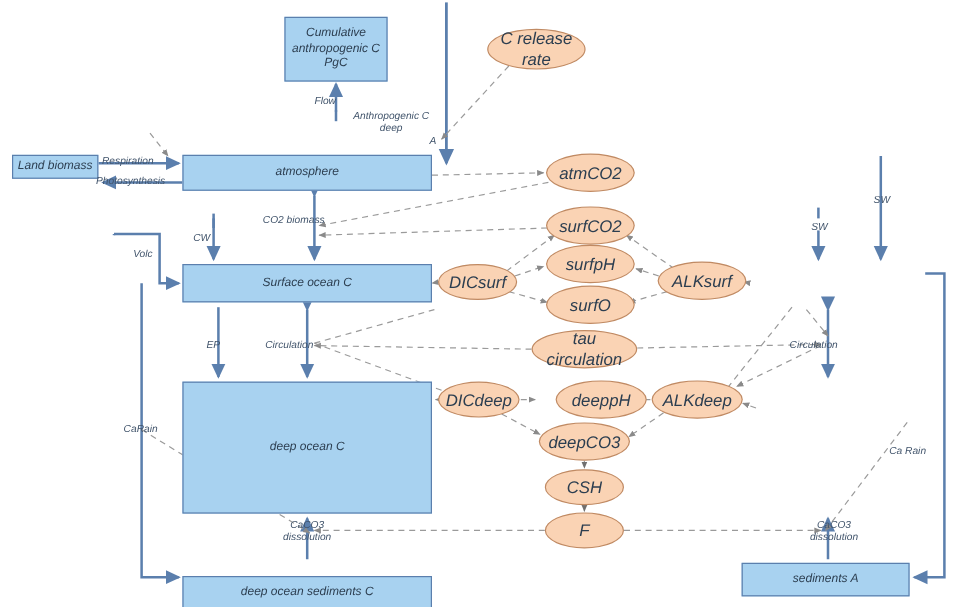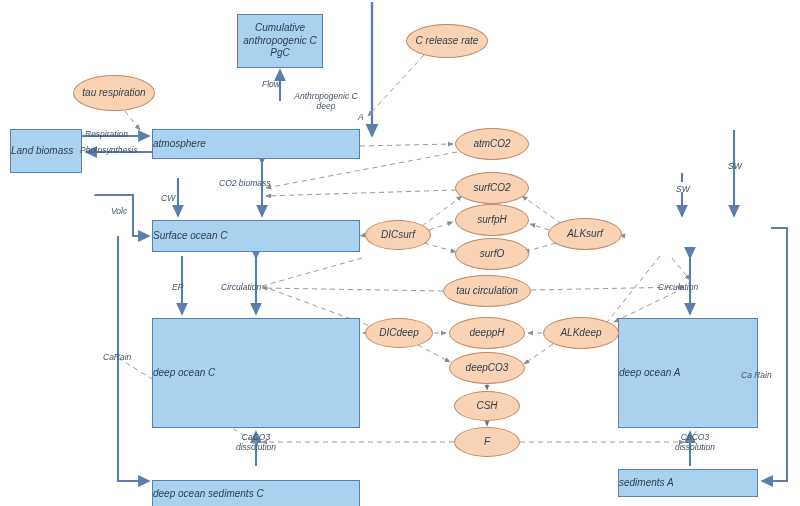--- a/index.html
+++ b/index.html
@@ -24,41 +24,41 @@
     width: 800px;
     height: 506px;
   }
   .stock {
     position: absolute;
     box-sizing: border-box;
     background: #a8d2f0;
     border: 1px solid #5b7fad;
     display: flex;
     align-items: center;
-    justify-content: flex-start;
+    justify-content: center;
     text-align: center;
     color: #2c3e50;
     font-size: 10px;
     font-style: italic;
     font-family: "Liberation Sans", sans-serif;
     line-height: 1.25;
     z-index: 3;
   }
   .aux {
     position: absolute;
     box-sizing: border-box;
     background: #fad3b4;
     border: 1px solid #c08a63;
     border-radius: 50%;
     display: flex;
     align-items: center;
     justify-content: center;
     text-align: center;
     color: #2c3e50;
-    font-size: 10px;
+    font-size: 14px;
     font-style: italic;
     font-family: "Liberation Sans", sans-serif;
     line-height: 1.2;
     z-index: 4;
   }
   .flow-label {
     position: absolute;
     color: #41546b;
     font-size: 8.5px;
     font-style: italic;
@@ -185,52 +185,46 @@
 
       <path d="M262,286 L370,326"></path>
       <path d="M262,286 L362,258"></path>
     </g>
   </svg>
 
   <div class="stock" style="left:237px; top:14px; width:86px; height:54px;">
     <span>Cumulative anthropogenic C PgC</span>
   </div>
 
-  <div class="stock" style="left:10px; top:129px; width:72px; height:44px;">
+  <div class="stock" style="left:10px; top:129px; width:72px; height:20px;">
     <span>Land biomass</span>
   </div>
 
   <div class="stock" style="left:152px; top:129px; width:208px; height:30px;">
     <span>atmosphere</span>
   </div>
 
   <div class="stock" style="left:152px; top:220px; width:208px; height:32px;">
     <span>Surface ocean C</span>
   </div>
 
 
   <div class="stock" style="left:152px; top:318px; width:208px; height:110px;">
     <span>deep ocean C</span>
   </div>
 
-  <div class="stock" style="left:618px; top:318px; width:140px; height:110px;">
-    <span>deep ocean A</span>
-  </div>
 
   <div class="stock" style="left:152px; top:469px; width:208px; height:28px;margin-top:11px;">
     <span>deep ocean sediments C</span>
   </div>
 
   <div class="stock" style="left:618px; top:469px; width:140px; height:28px;">
     <span>sediments A</span>
   </div>
 
-  <div class="aux" style="left:73px; top:75px; width:82px; height:36px;">
-    <span>tau respiration</span>
-  </div>
 
   <div class="aux" style="left:406px; top:24px; width:82px; height:34px;">
     <span>C release rate</span>
   </div>
 
   <div class="aux" style="left:455px; top:128px; width:74px; height:32px;font-style:italic;">
     <span>atmCO2</span>
   </div>
 
   <div class="aux" style="left:455px; top:172px; width:74px; height:32px;">
@@ -254,21 +248,21 @@
   </div>
 
   <div class="aux" style="left:365px; top:318px; width:68px; height:30px;">
     <span>DICdeep</span>
   </div>
 
   <div class="aux" style="left:443px; top:275px; width:88px; height:32px;">
     <span>tau circulation</span>
   </div>
 
-  <div class="aux" style="left:449px; top:317px; width:76px; height:32px;align-items:center;">
+  <div class="aux" style="left:463px; top:317px; width:76px; height:32px;align-items:center;">
     <span>deeppH</span>
   </div>
 
   <div class="aux" style="left:543px; top:317px; width:76px; height:32px;">
     <span>ALKdeep</span>
   </div>
 
   <div class="aux" style="left:449px; top:352px; width:76px; height:32px;">
     <span>deepCO3</span>
   </div>

